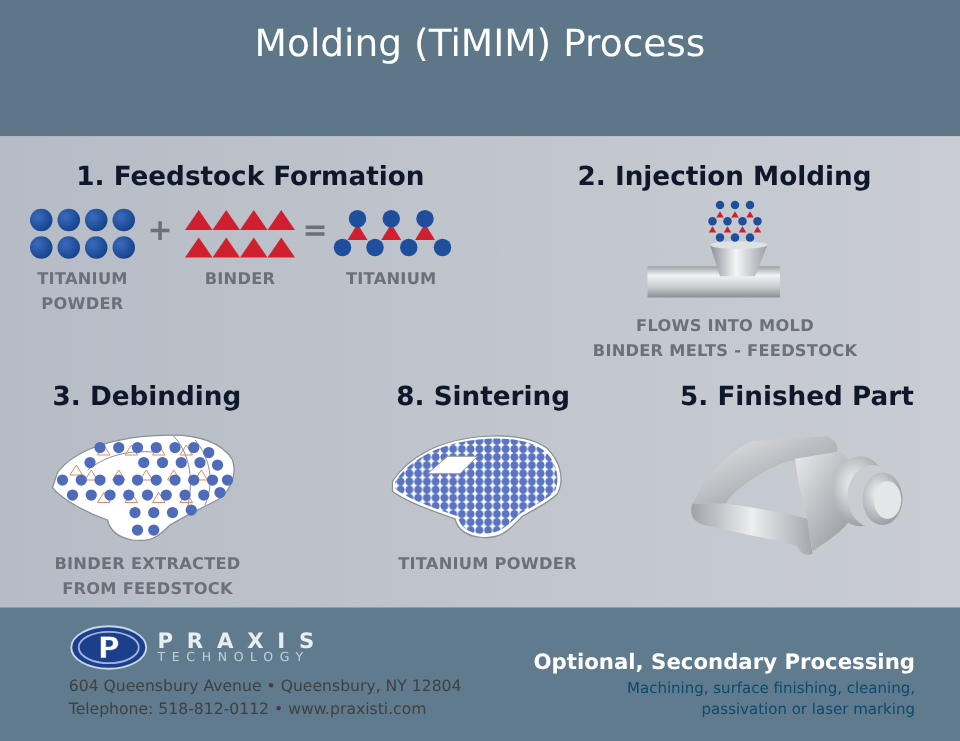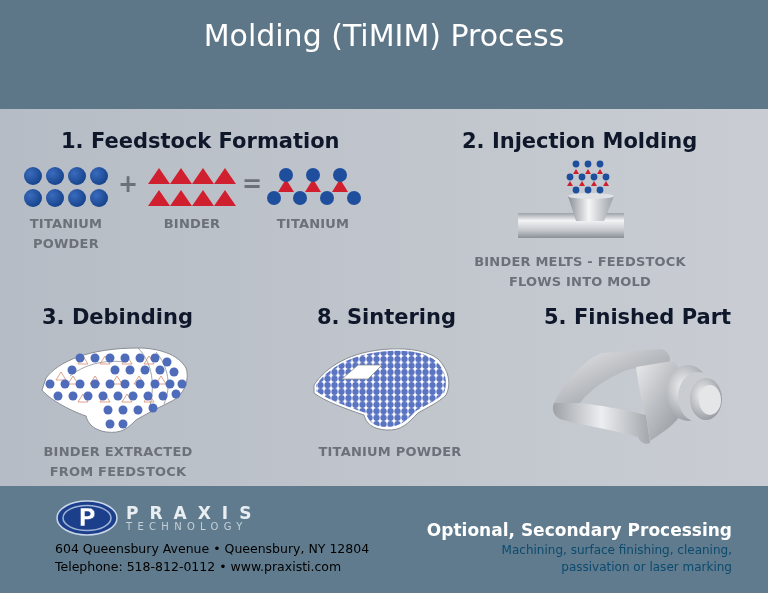--- a/index.html
+++ b/index.html
@@ -5,21 +5,21 @@
   * { margin:0; padding:0; box-sizing:border-box; }
   html, body { width:768px; height:593px; overflow:hidden; }
   body { font-family: "DejaVu Sans", sans-serif; background:#b8bec6; position:relative; }
   .header { position:absolute; left:0; top:0; width:768px; height:109px; background:#5d7688; }
   .title { position:absolute; left:0; top:18px; width:768px; text-align:center; color:#ffffff; font-family:"DejaVu Sans", sans-serif; font-size:30px; line-height:36px; }
   .main { position:absolute; left:0; top:109px; width:768px; height:377px;
           background: linear-gradient(90deg,#b6bcc5 0%,#c1c6cd 55%,#c9cdd3 100%); }
   .step-title { position:absolute; font-family:"DejaVu Sans", sans-serif; font-weight:bold; font-size:21px; color:#0f172a; white-space:nowrap; }
   .cap { position:absolute; font-family:"DejaVu Sans", sans-serif; font-weight:bold; font-size:13px; color:#6b7079; text-align:center; line-height:20px; letter-spacing:0.2px; white-space:nowrap; }
   .footer { position:absolute; left:0; top:486px; width:768px; height:107px; background:#5f7b8d; }
-  .addr { position:absolute; left:55px; color:#000000; font-size:12.5px; white-space:nowrap; }
+  .addr { position:absolute; left:55px; color:#404040; font-size:12.5px; white-space:nowrap; }
   .opt-title { position:absolute; right:36px; top:34px; color:#ffffff; font-weight:bold; font-size:17px; white-space:nowrap; }
   .opt-desc { position:absolute; right:36px; color:#0c4a6e; font-size:12px; text-align:right; white-space:nowrap; }
   .logo-word { position:absolute; left:126px; top:503px; color:#e9eef2; font-size:17px; letter-spacing:11px; font-weight:bold; }
   .logo-sub { position:absolute; left:126px; top:521px; color:#c5d0d8; font-size:10px; letter-spacing:5.3px; }
   svg { position:absolute; }
 </style>
 </head>
 <body>
 
 <div class="header">
@@ -120,22 +120,22 @@
     <circle cx="58" cy="19" r="3.4"></circle>
       <circle cx="70" cy="19" r="3.4"></circle>
       <circle cx="82" cy="19" r="3.4"></circle>
       <circle cx="94" cy="19" r="3.4"></circle>
     <circle cx="64" cy="32" r="3.4"></circle>
       <circle cx="76" cy="32" r="3.4"></circle>
       <circle cx="88" cy="32" r="3.4"></circle>
   </g>
 </svg>
 <div class="cap" style="left:455px;top:252px;width:250px;">
+  <div>FLOWS INTO MOLD</div>
   <div>BINDER MELTS - FEEDSTOCK</div>
-  <div>FLOWS INTO MOLD</div>
 </div>
 
 <div class="step-title" style="left:42px;top:305px;">3. Debinding</div>
 <svg style="left:38px;top:340px;" width="155" height="100" viewBox="0 0 155 100">
   <path d="M8,38 C20,22 50,8 100,8 C120,8 140,14 148,28 C152,40 146,56 132,62 C120,68 108,74 98,80 C90,88 84,94 68,92 C56,90 50,84 48,76 C30,70 10,58 4,50 Z" fill="#ffffff" stroke="#8a8f96" stroke-width="1"></path>
   <path d="M100,8 C112,20 118,40 112,66 M118,12 C130,26 134,46 126,64" stroke="#8a8f96" fill="none" stroke-width="0.8"></path>
   <path d="M32,36 C50,22 70,20 88,22" stroke="#8a8f96" fill="none" stroke-width="0.8"></path>
   <g stroke="#d98a6e" fill="none" stroke-width="0.8">
     <path d="M18,40 l5,-8 l5,8 z M40,24 l5,-8 l5,8 z M62,24 l5,-8 l5,8 z M84,24 l5,-8 l5,8 z M106,24 l5,-8 l5,8 z"></path>
     <path d="M30,44 l5,-8 l5,8 z M52,44 l5,-8 l5,8 z M74,44 l5,-8 l5,8 z M96,44 l5,-8 l5,8 z M118,44 l5,-8 l5,8 z"></path>

